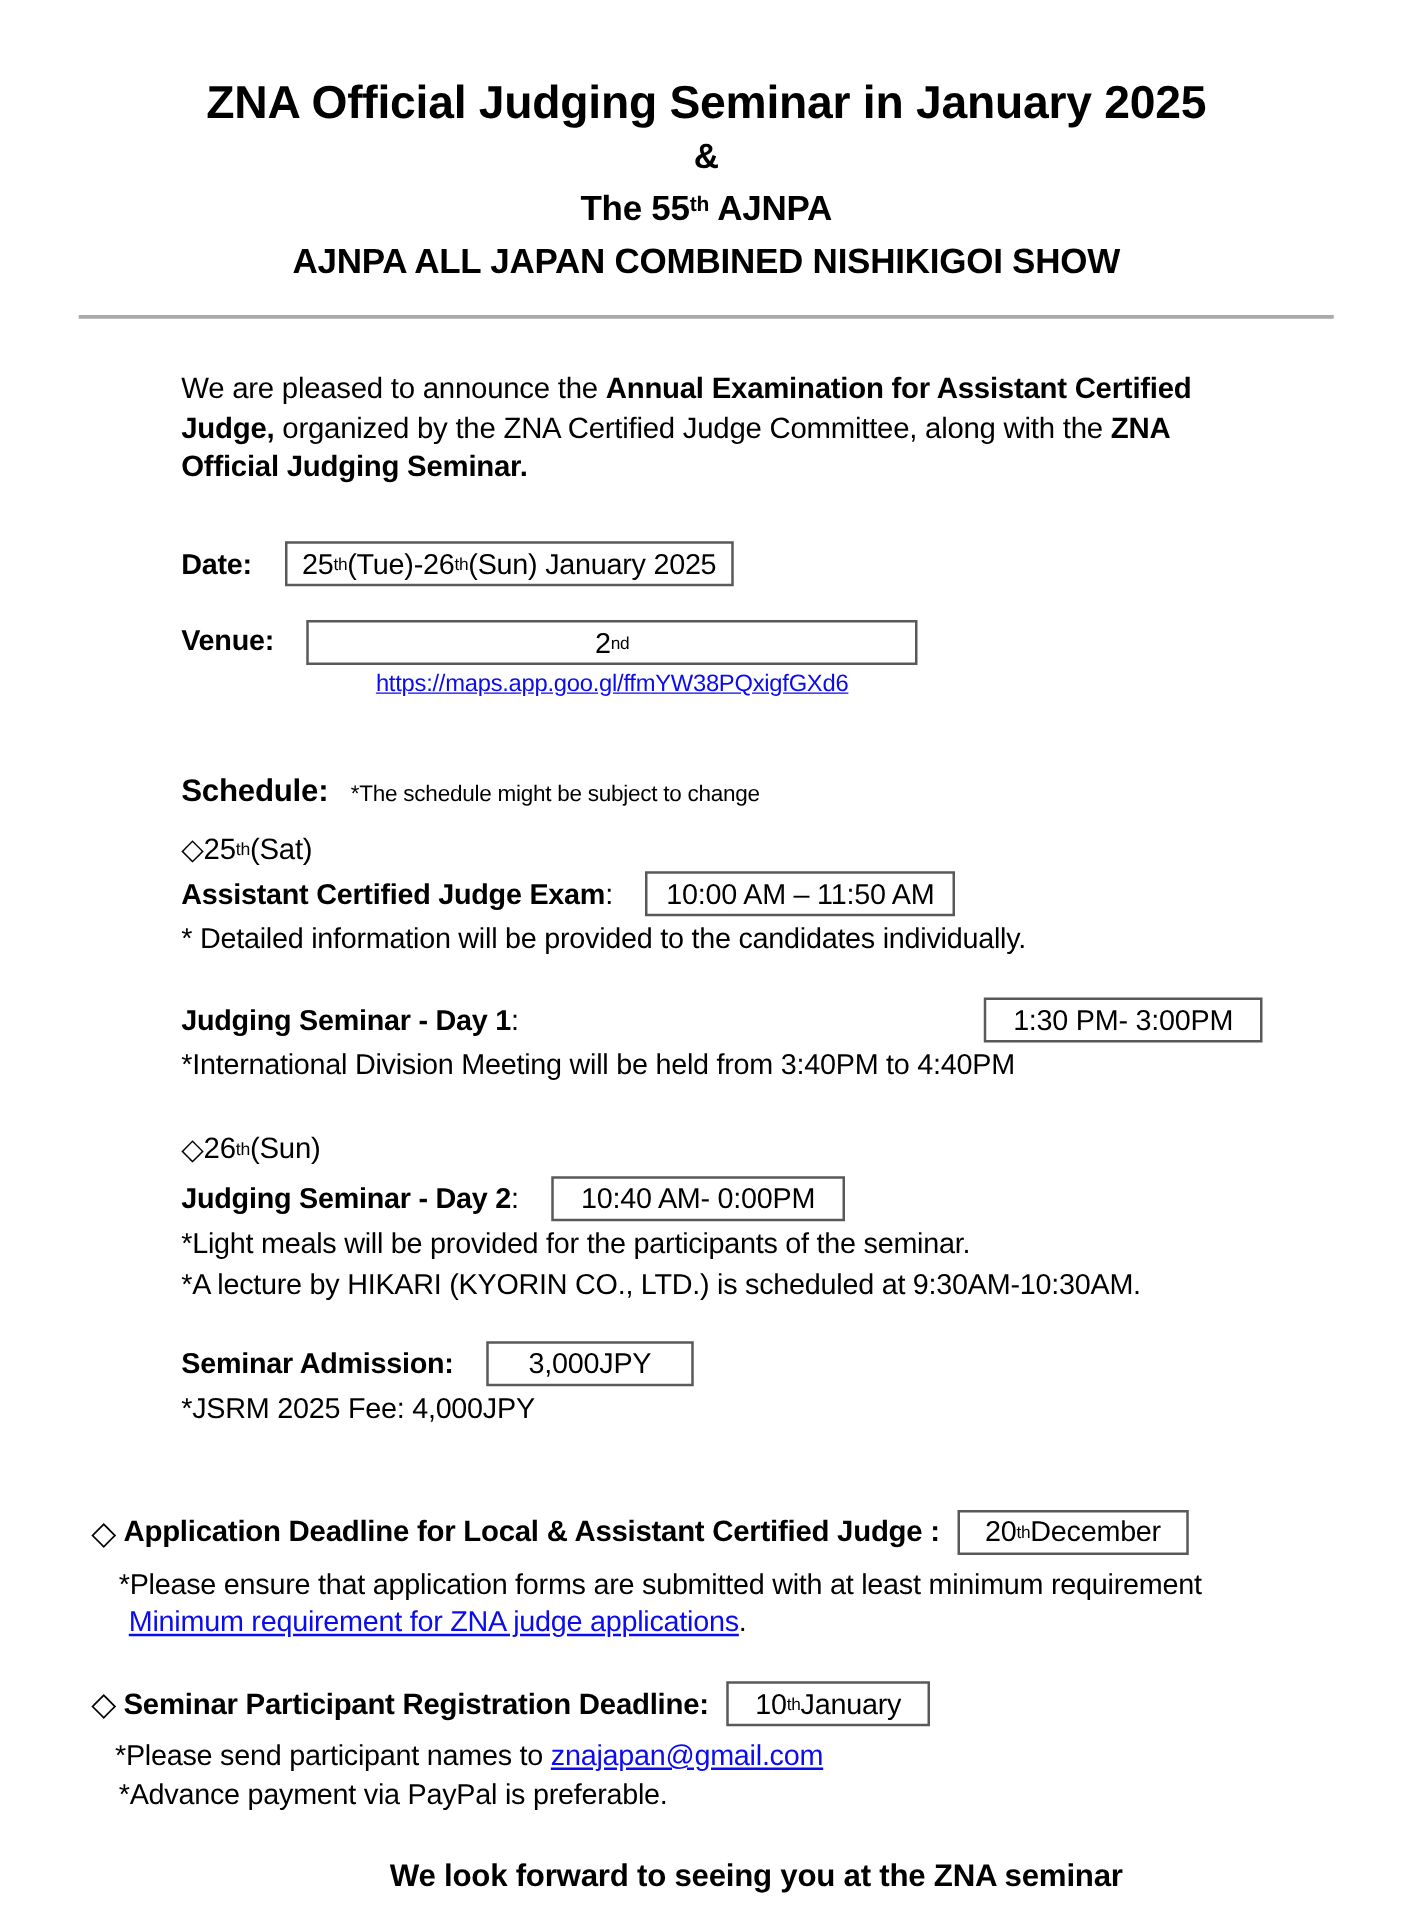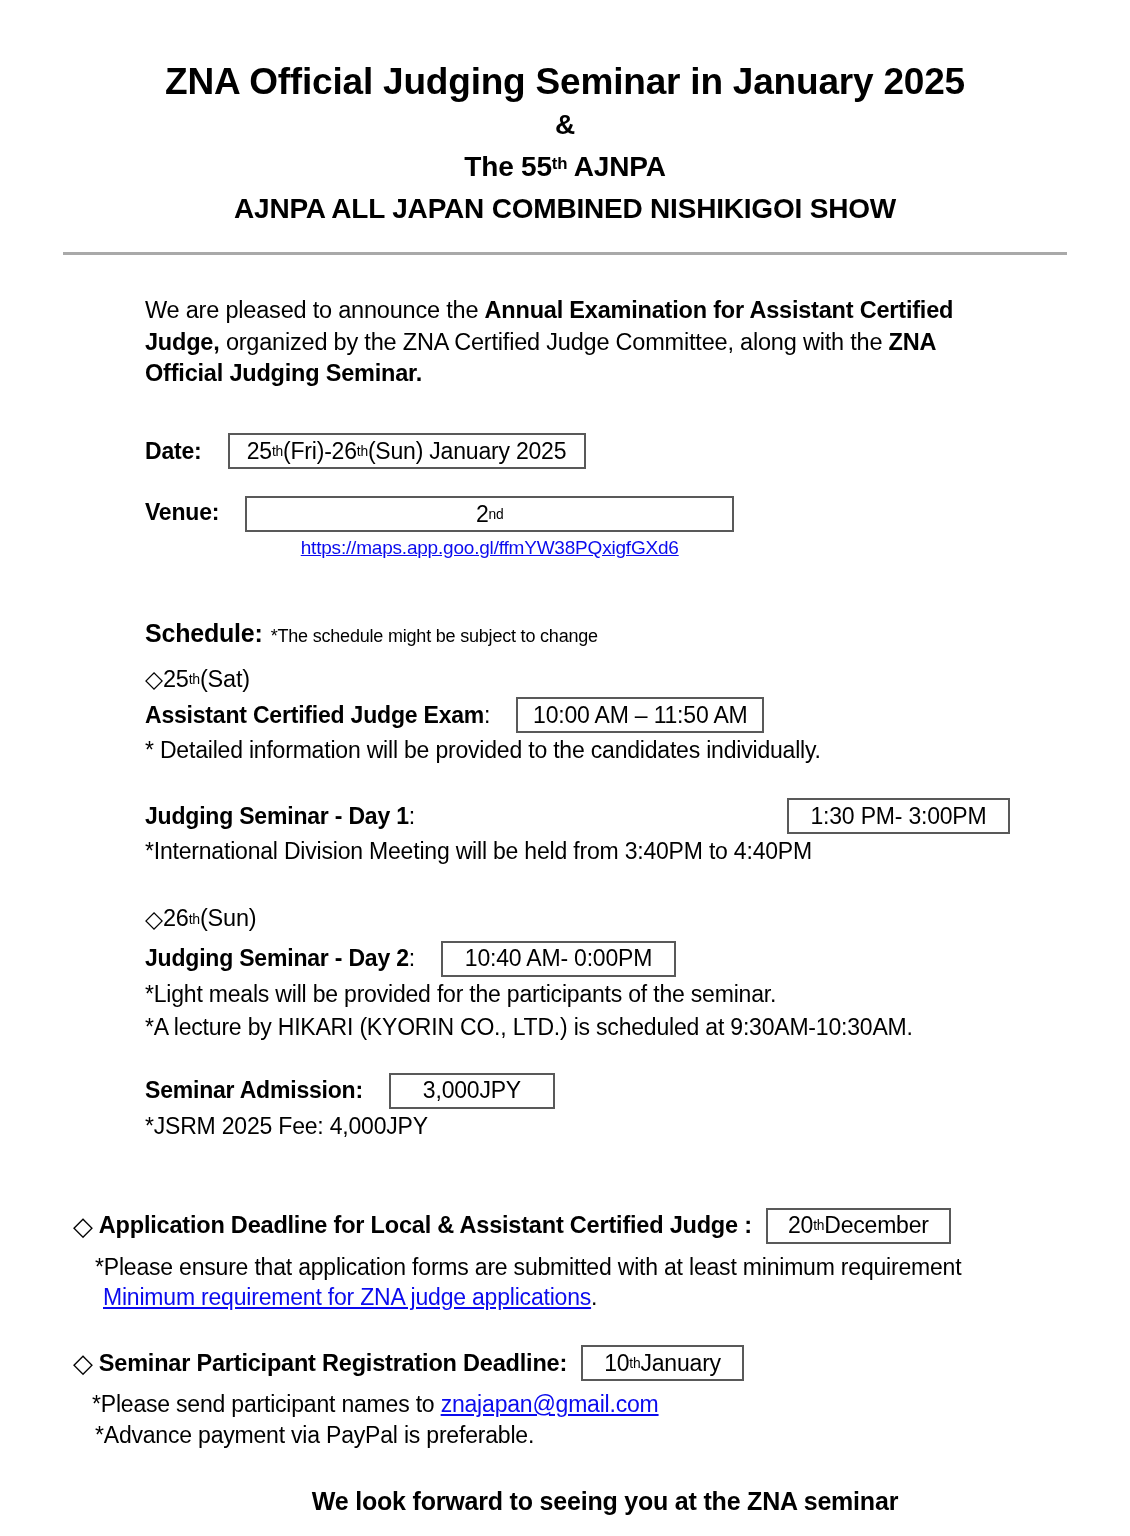--- a/index.html
+++ b/index.html
@@ -33,21 +33,21 @@
     border: 2px solid #595959; background: #fff;
     min-height: 30px; padding: 1px 12px; font-size: 23px; white-space: nowrap;
   }
   .date-row { margin-top: 44px; }
   .date-box { min-width: 330px; }
   .venue-row { margin-top: 27px; align-items: flex-start; }
   .venue-col { display: inline-flex; flex-direction: column; align-items: center; }
   .venue-box { min-width: 461px; }
   .maplink { font-size: 19px; margin-top: 5px; letter-spacing: -0.2px; }
 
-  .schedule-head { margin-top: 60px; display: flex; align-items: baseline; gap: 8px; }
+  .schedule-head { margin-top: 60px; display: flex; align-items: baseline; gap: 18px; }
   .sched-lbl { font-size: 25px; font-weight: 700; }
   .sched-note { font-size: 18px; }
 
   .day-head { margin-top: 17px; font-size: 23.5px; display: flex; align-items: center; }
   .diamond { font-size: 26px; font-weight: 400; line-height: 1; }
 
   .exam-row { margin-top: 4px; }
   .exam-box { min-width: 220px; }
   .note { margin-top: 3px; font-size: 23px; line-height: 1.3; }
   .day1-row { margin-top: 32px; justify-content: space-between; }
@@ -88,21 +88,21 @@
 
   <div class="content">
 
     <p class="intro"><span>We are pleased to announce the </span><span class="b">Annual Examination for Assistant Certified Judge,</span><span> organized by the ZNA Certified Judge Committee, along with the </span><span class="b">ZNA Official Judging Seminar.</span></p>
 
     <div class="row date-row">
       <span class="b">Date:</span>
       <span class="box date-box">
           <span>25</span>
           <span class="sup">th</span>
-          <span> (Fri)-26</span>
+          <span> (Tue)-26</span>
           <span class="sup">th</span>
           <span> (Sun) January 2025</span>
         </span>
     </div>
 
     <div class="row venue-row">
       <span class="b" style="margin-top:3px;">Venue:</span>
       <span class="venue-col">
         <span class="box venue-box">
             <span>2</span>

